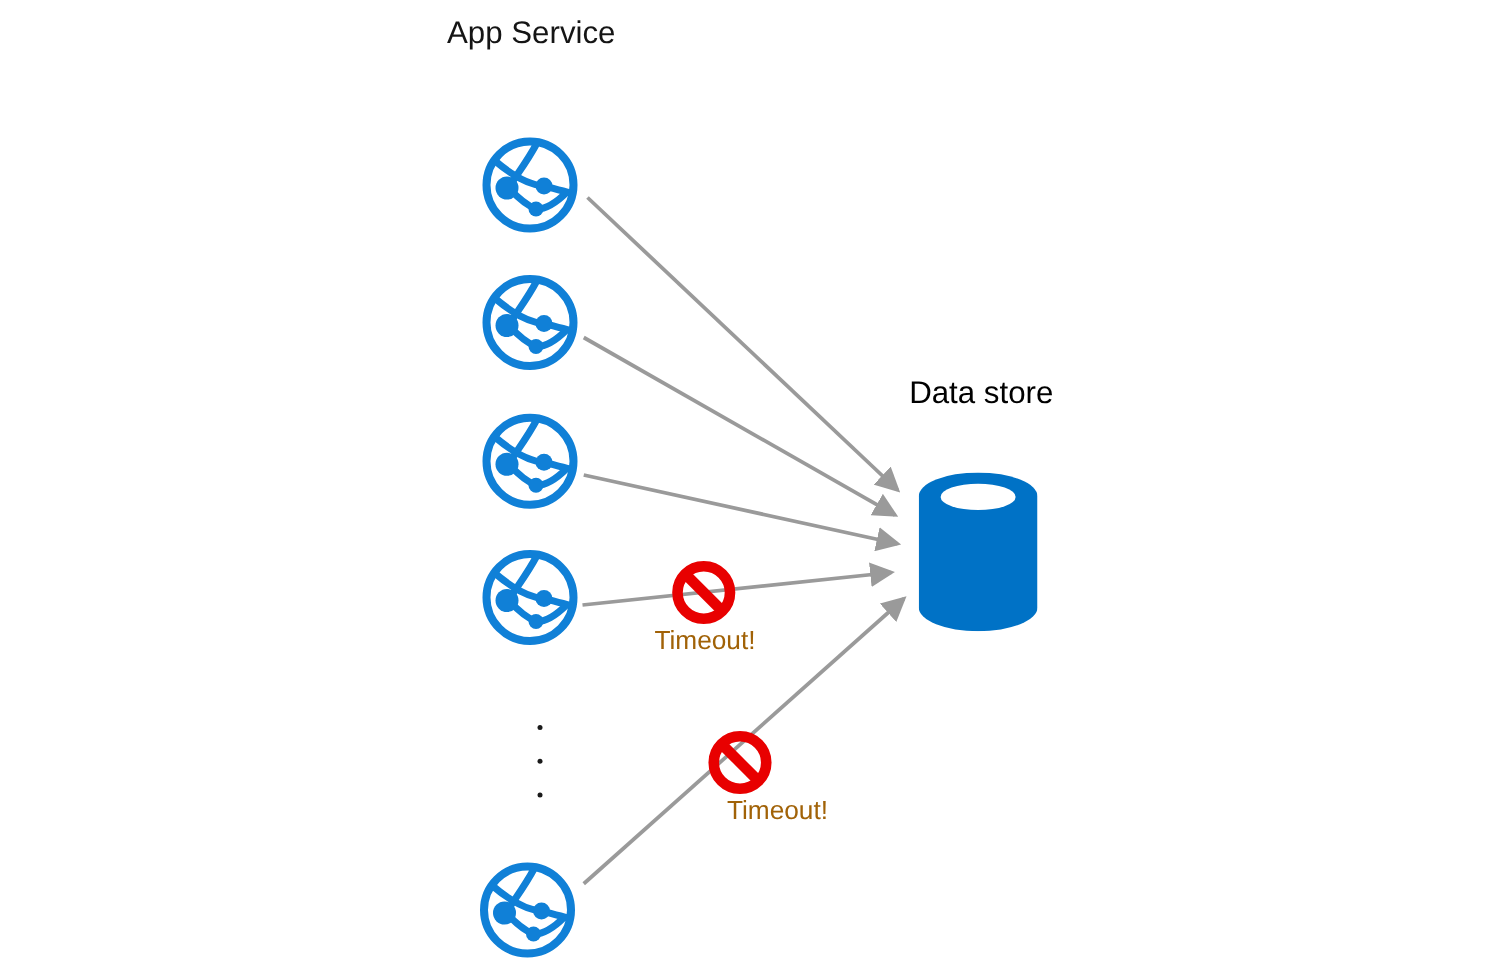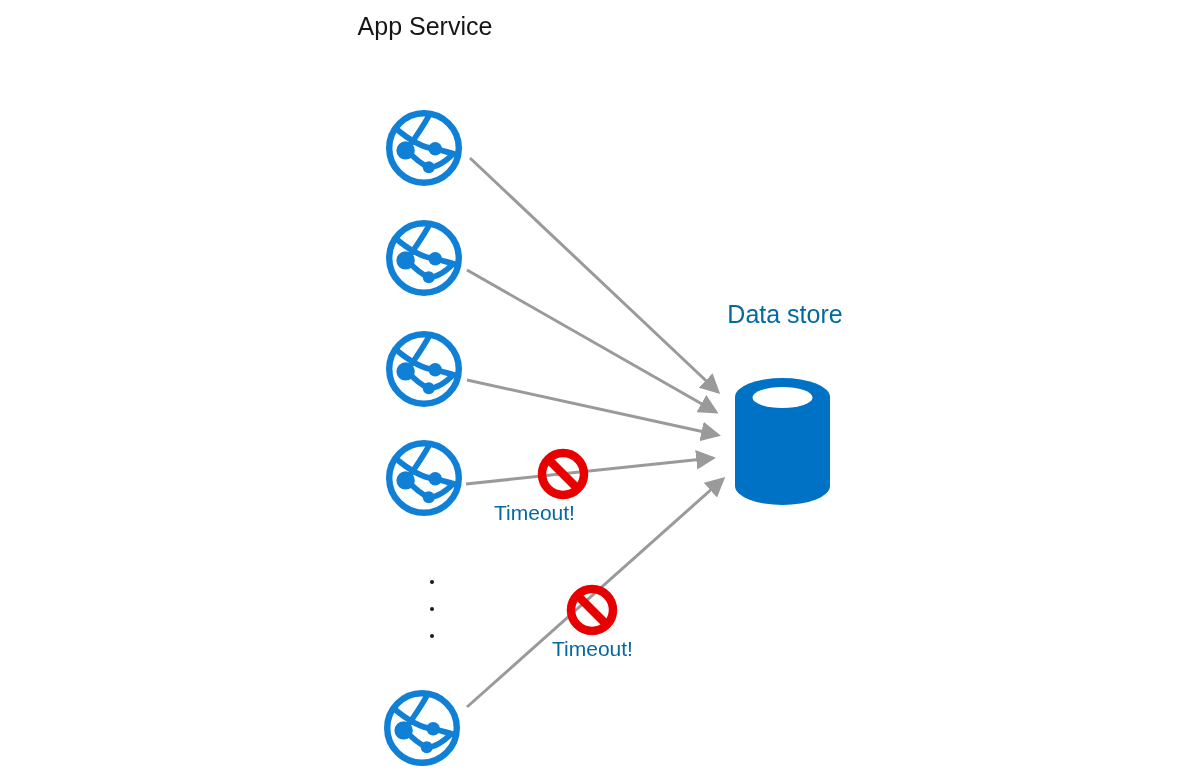--- a/index.html
+++ b/index.html
@@ -29,21 +29,21 @@
     text-align: center;
     font-size: 25px;
     line-height: 32px;
     color: #151515;
     z-index: 3;
   }
   .datastore-label {
     left: 685px; top: 300px; width: 200px;
     text-align: center;
     font-size: 25px;
-    color: #0369a1;
+    color: #000000;
     z-index: 3;
   }
 
   .app-service-icon {
     width: 80px; height: 80px;
     z-index: 2;
   }
   .asi-1 { left: 384px; top: 108px; }
   .asi-2 { left: 384px; top: 218px; }
   .asi-3 { left: 384px; top: 329px; }
@@ -58,23 +58,23 @@
 
   .prohibition-icon {
     width: 52px; height: 52px;
     z-index: 4;
   }
   .prohib-1 { left: 537px; top: 448px; }
   .prohib-2 { left: 566px; top: 584px; }
 
   .timeout-label {
     width: 140px;
-    text-align: left;
+    text-align: center;
     font-size: 21px;
-    color: #0369a1;
+    color: #a16207;
     z-index: 4;
   }
   .timeout-1 { left: 494px; top: 501px; }
   .timeout-2 { left: 552px; top: 637px; }
 
   .ellipsis {
     left: 428px; top: 580px;
     width: 8px; height: 58px;
     display: flex;
     flex-direction: column;

